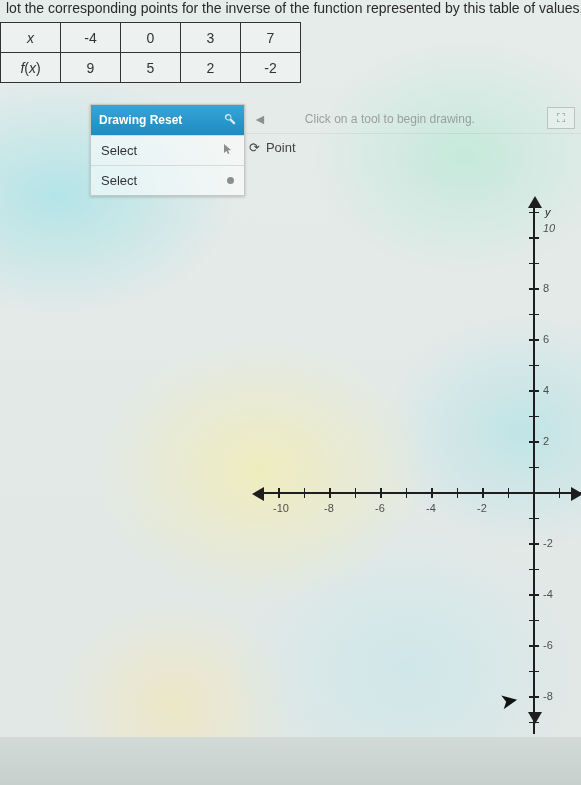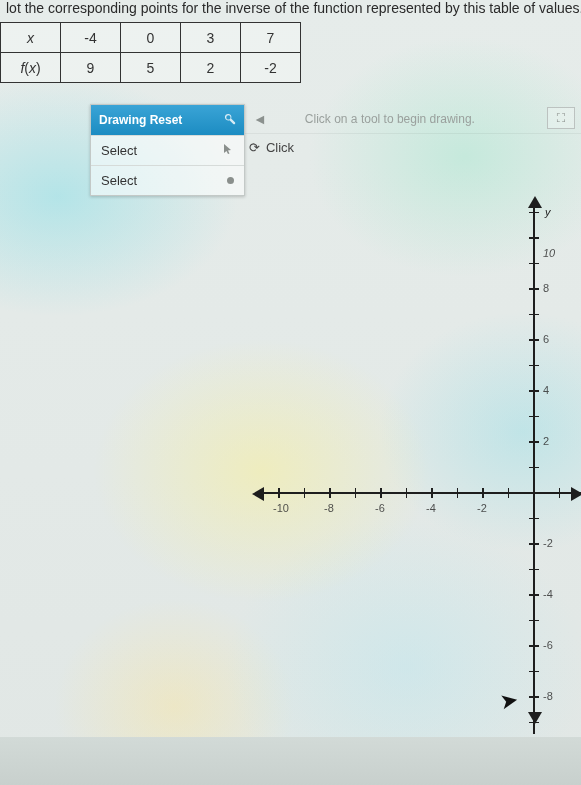--- a/index.html
+++ b/index.html
@@ -215,21 +215,21 @@
 
 <div class="graph-panel">
   <div class="graph-toolbar">
     <span class="caret">◄</span>
     <span class="hint">Click on a tool to begin drawing.</span>
     <span class="fullscreen-box">⛶</span>
   </div>
   <div style="position:absolute;left:8px;top:36px;">
     <span class="reset-btn">
       <span class="reload">⟳</span>
-      <span>Click</span>
+      <span>Point</span>
     </span>
   </div>
 
   <div class="graph-area">
     <div class="axis axis-x"></div>
     <div class="axis axis-y"></div>
     <div class="arrow arrow-up"></div>
     <div class="arrow arrow-down"></div>
     <div class="arrow arrow-left"></div>
     <div class="arrow arrow-right"></div>
@@ -266,21 +266,21 @@
         <div class="tick-y" style="top: 307px;"></div>
         <div class="tick-y" style="top: 281.5px;"></div>
         <div class="tick-y" style="top: 256px;"></div>
         <div class="tick-y" style="top: 230.5px;"></div>
         <div class="tick-y" style="top: 205px;"></div>
         <div class="tick-y" style="top: 179.5px;"></div>
         <div class="tick-y" style="top: 154px;"></div>
         <div class="tick-y" style="top: 128.5px;"></div>
         <div class="tick-y" style="top: 103px;"></div>
         <div class="tick-y" style="top: 77.5px;"></div>
-        <div class="tick-label" style="left: 298px; top: 113px; font-style: italic;">10</div>
+        <div class="tick-label" style="left: 298px; top: 88px; font-style: italic;">10</div>
         <div class="tick-label" style="left: 298px; top: 148px;">8</div>
         <div class="tick-label" style="left: 298px; top: 199px;">6</div>
         <div class="tick-label" style="left: 298px; top: 250px;">4</div>
         <div class="tick-label" style="left: 298px; top: 301px;">2</div>
         <div class="tick-label" style="left: 298px; top: 403px;">-2</div>
         <div class="tick-label" style="left: 298px; top: 454px;">-4</div>
         <div class="tick-label" style="left: 298px; top: 505px;">-6</div>
         <div class="tick-label" style="left: 298px; top: 556px;">-8</div>
       </div>
   </div>

